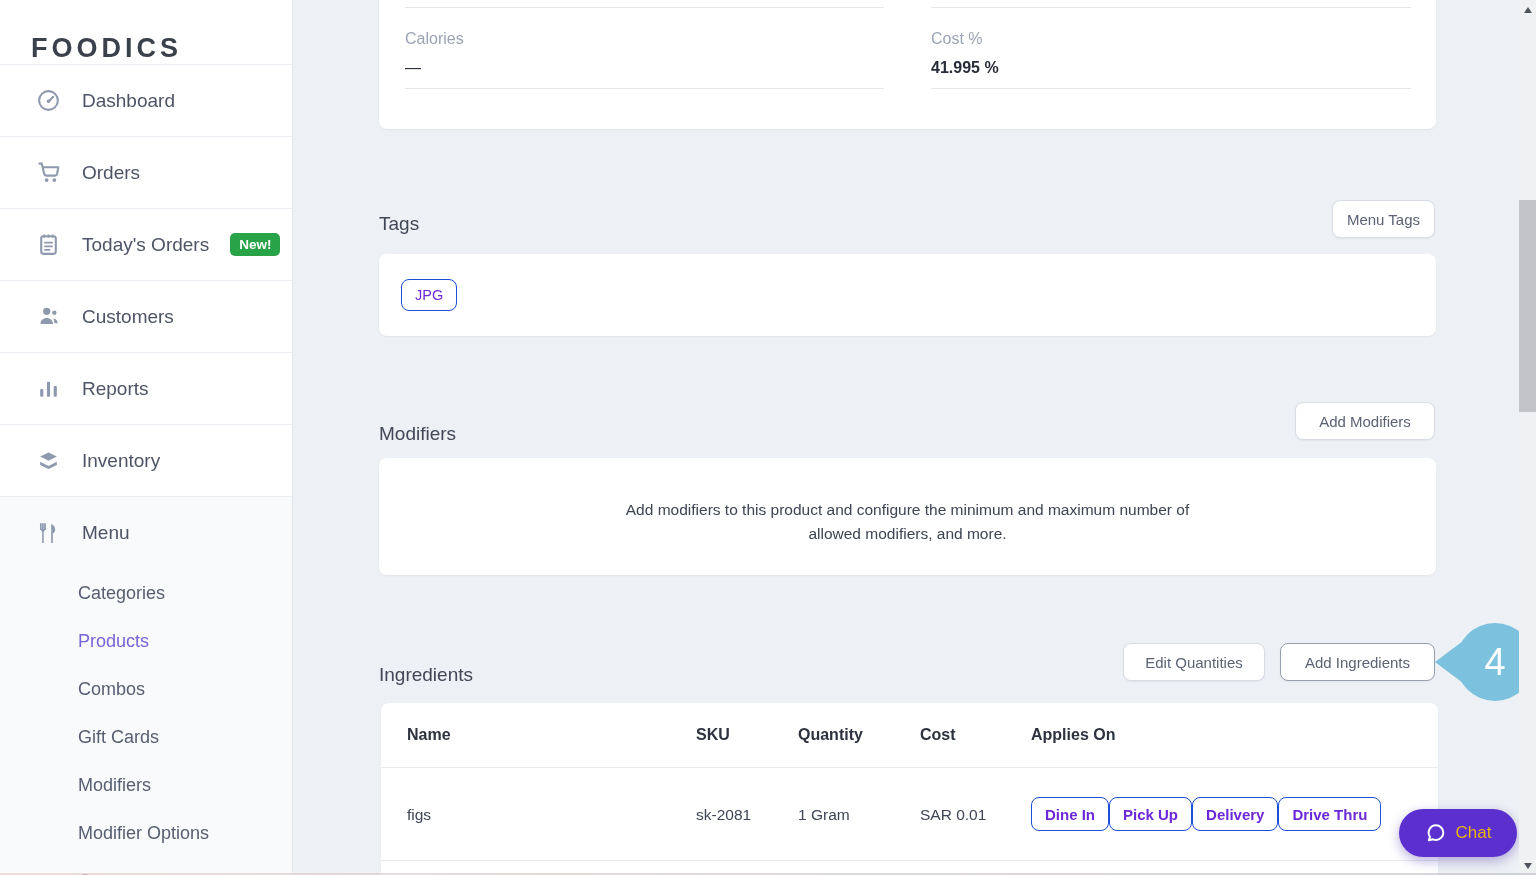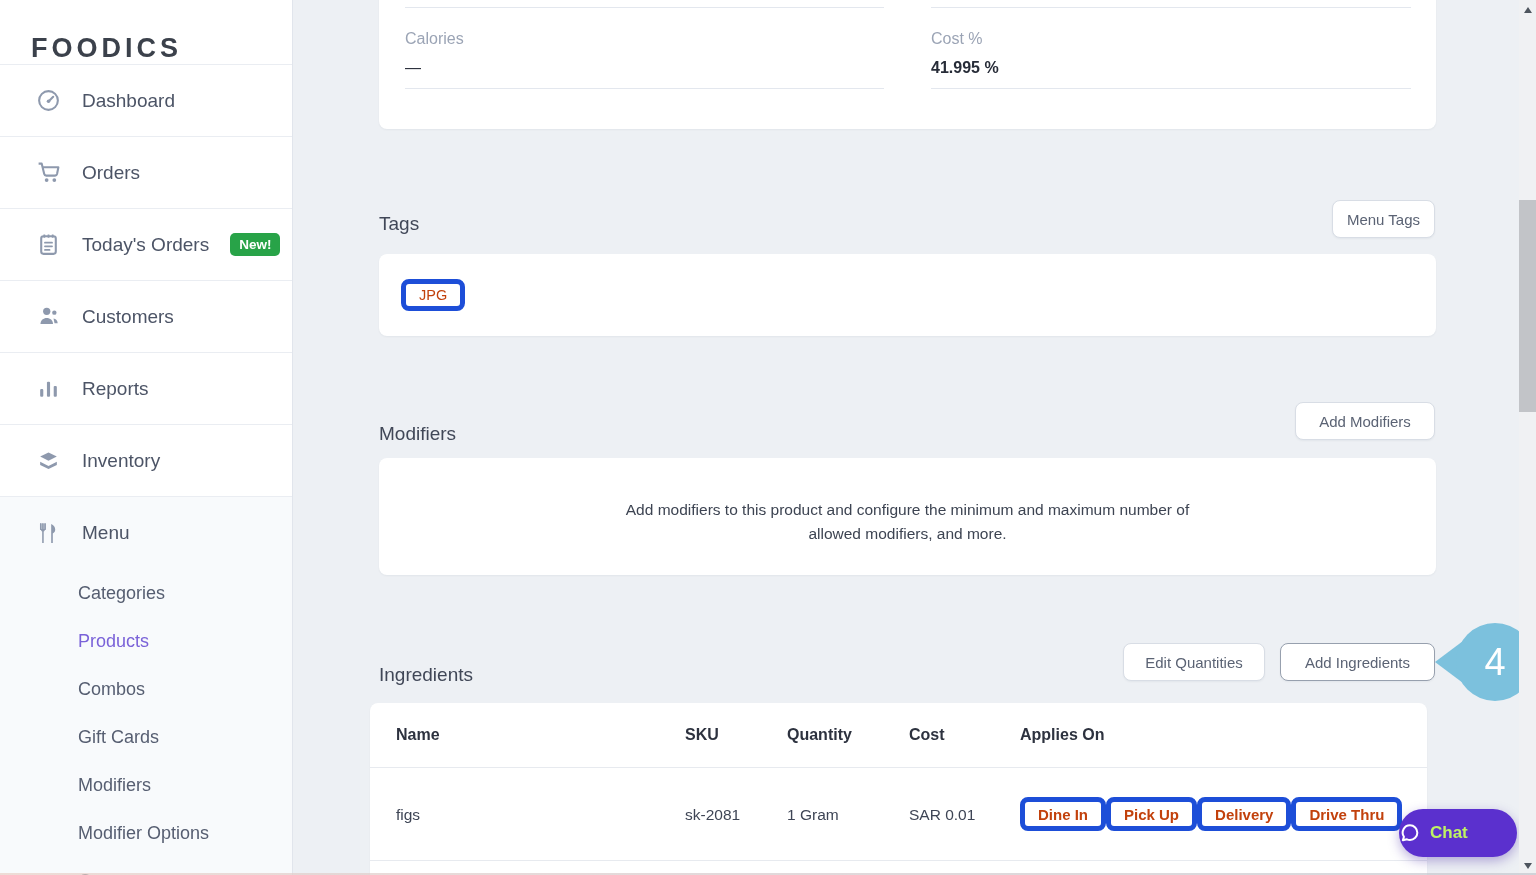--- a/index.html
+++ b/index.html
@@ -44,47 +44,47 @@
 
   .btn{position:absolute;display:flex;align-items:center;justify-content:center;background:#fff;
        border:1px solid #d8dde5;border-radius:8px;font-size:15px;color:#5b6374;height:38px;
        cursor:pointer;box-shadow:0 1px 2px rgba(25,39,66,.05);}
   #btn-edit-tags{left:1038px;top:200px;width:103px;}
   #btn-add-modifiers{left:1001px;top:402px;width:140px;}
   #btn-edit-quantities{left:829px;top:643px;width:142px;}
   #btn-add-ingredients{left:986px;top:643px;width:155px;border-color:#97a0ae;}
 
   #tags-card{left:85px;top:254px;width:1057px;height:82px;}
-  .chip{display:inline-flex;align-items:center;border:5px solid #1d4ed8;border-radius:8px;
-        font-size:14.5px;color:#c2410c;padding:0 13px;height:32px;background:#fff;}
+  .chip{display:inline-flex;align-items:center;border:1px solid #1d4ed8;border-radius:8px;
+        font-size:14.5px;color:#6d28d9;padding:0 13px;height:32px;background:#fff;}
   #tag-chip{position:absolute;left:22px;top:25px;}
 
   #modifiers-card{left:85px;top:458px;width:1057px;height:117px;}
   .empty-text{padding-top:40px;text-align:center;font-size:15.5px;color:#3d4452;line-height:24px;}
 
-  #ingredients-card{left:76px;top:703px;width:1057px;height:172px;border-radius:8px 8px 0 0;}
+  #ingredients-card{left:87px;top:703px;width:1057px;height:172px;border-radius:8px 8px 0 0;}
   .th-row{position:absolute;left:0;right:0;top:0;height:65px;border-bottom:1px solid #e7eaef;}
   .th{position:absolute;top:23px;font-size:16px;font-weight:700;color:#2d323f;}
   .col-name{left:26px}.col-sku{left:315px}.col-qty{left:417px}.col-cost{left:539px}.col-applies{left:650px}
   .td-row{position:absolute;left:0;right:0;top:65px;height:93px;border-bottom:1px solid #e7eaef;}
   .td{position:absolute;top:38px;font-size:15.5px;color:#3e4555;}
   .chips{position:absolute;left:650px;top:29px;display:flex;font-weight:bold;}
   .chips .chip{height:34px;font-size:15px;}
 
   
   #balloon{position:absolute;left:1162px;top:623px;width:78px;height:78px;border-radius:50%;
            background:#7cc1dd;display:flex;align-items:center;justify-content:center;
            font-size:38px;color:#fff;z-index:2;}
   #balloon-tail{position:absolute;left:1141px;top:641px;width:0;height:0;z-index:2;
            border-top:21px solid transparent;border-bottom:21px solid transparent;
            border-right:28px solid #7cc1dd;}
 
   #chat-btn{position:absolute;left:1105px;top:809px;width:118px;height:48px;border-radius:24px;
-            background:#5b30ce;display:flex;align-items:center;justify-content:flex-start;gap:9px;
-            color:#bef264;font-size:17px;font-weight:700;cursor:pointer;z-index:4;
+            background:#5b30ce;display:flex;align-items:center;justify-content:center;gap:9px;
+            color:#eab308;font-size:17px;font-weight:400;cursor:pointer;z-index:4;
             box-shadow:0 4px 12px rgba(60,30,160,.35);}
 
   
   #scrollbar{position:absolute;right:0;top:0;width:17px;height:875px;background:#f0f1f3;z-index:6;}
   .sb-arrow{position:absolute;left:0;width:17px;height:17px;display:flex;align-items:center;
             justify-content:center;cursor:pointer;}
   .sb-arrow.up{top:1px}.sb-arrow.down{bottom:1px}
   .tri-up{width:0;height:0;border-left:4.5px solid transparent;border-right:4.5px solid transparent;
           border-bottom:6px solid #4e555e;}
   .tri-down{width:0;height:0;border-left:4.5px solid transparent;border-right:4.5px solid transparent;

